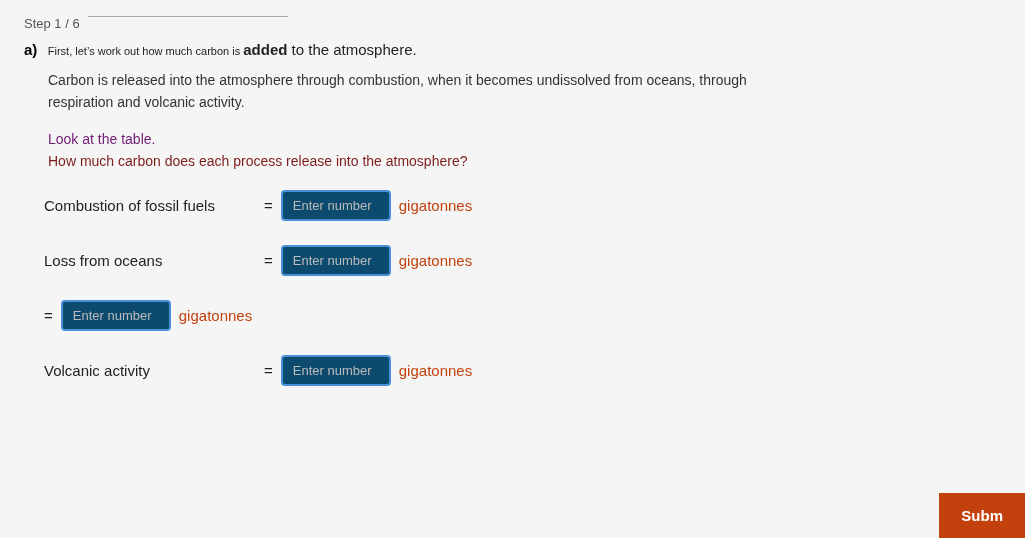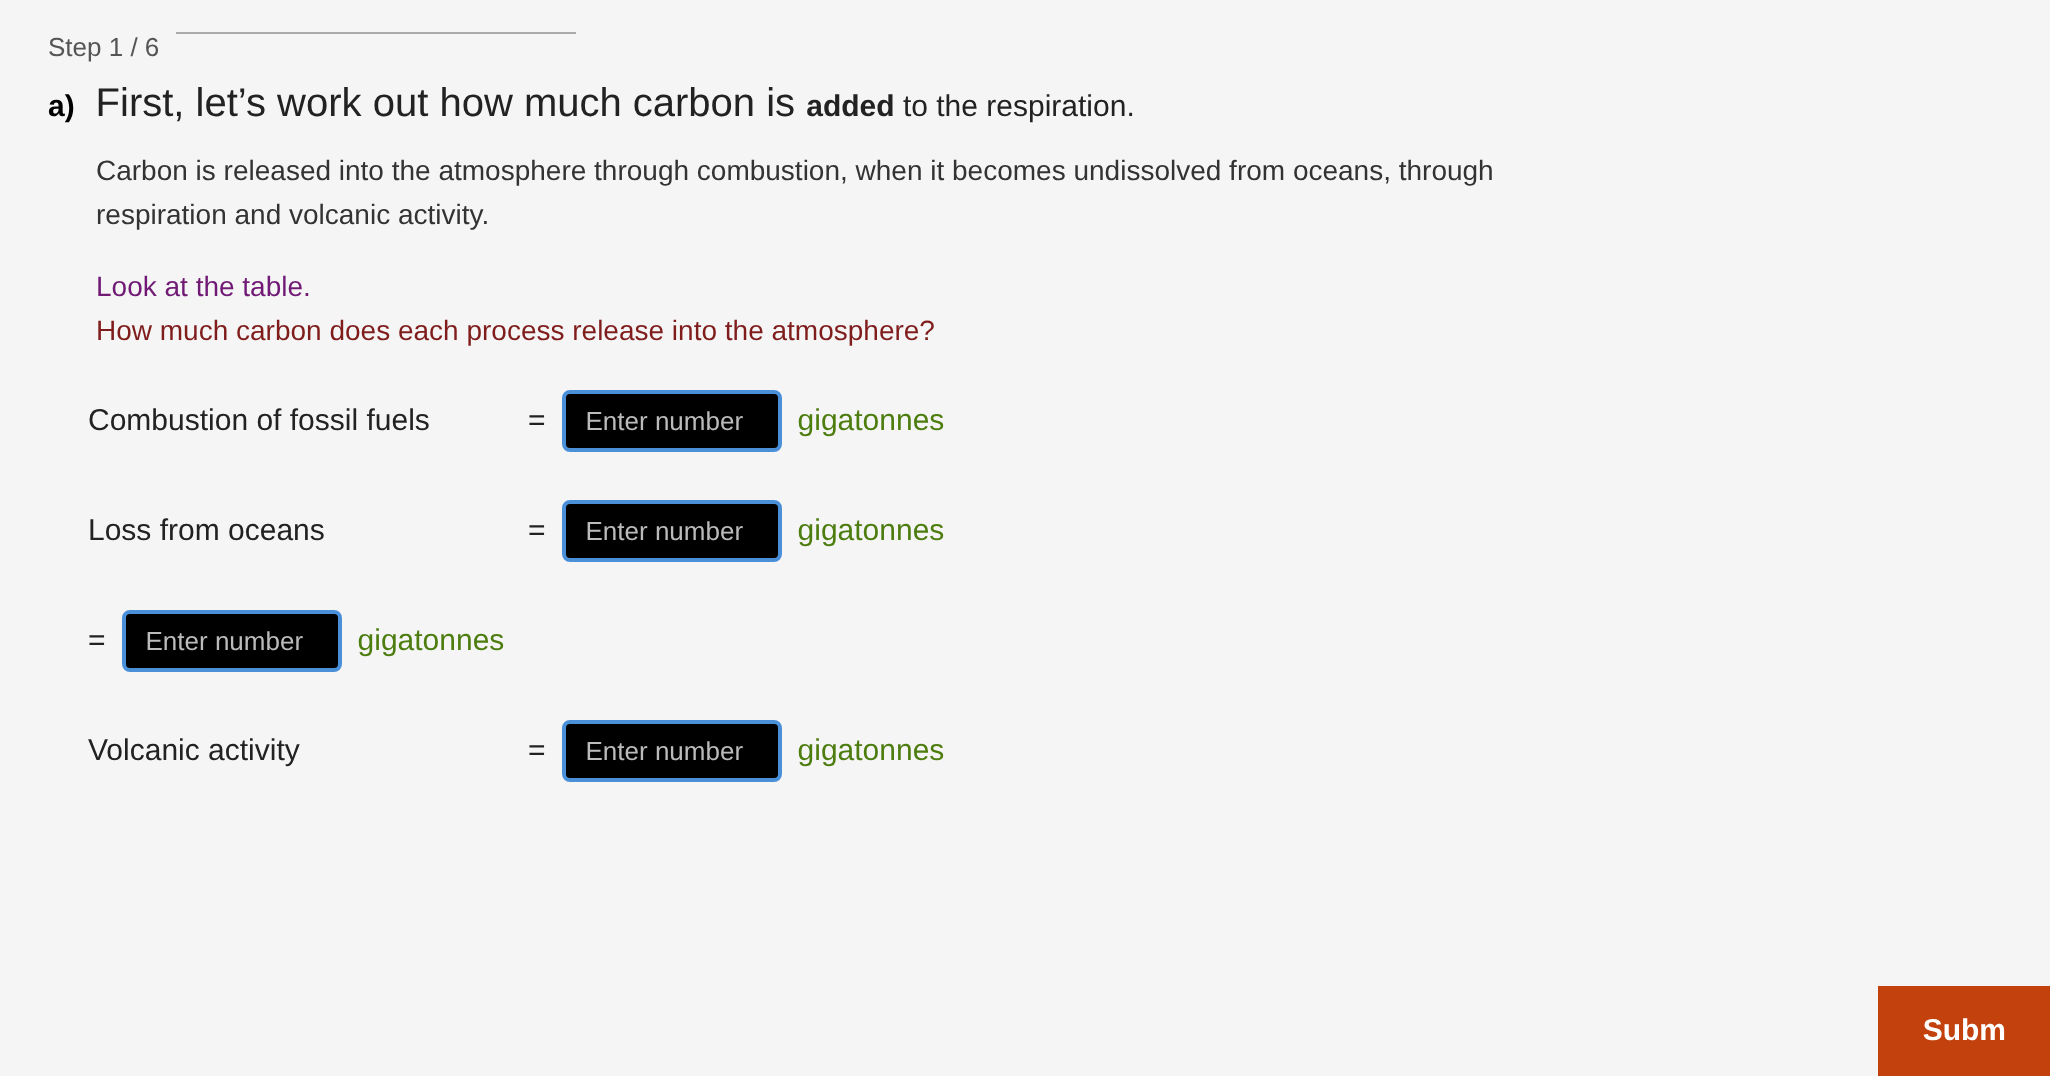--- a/index.html
+++ b/index.html
@@ -67,34 +67,34 @@
       color: #222;
       margin-right: 8px;
     }
 
     .number-input {
       border: 2px solid #4a90d9;
       border-radius: 4px;
       padding: 6px 10px;
       font-size: 13px;
       color: #999;
-      background: #000000;
+      background: #0c4a6e;
       width: 110px;
       outline: none;
       margin-right: 8px;
     }
 
     .number-input::placeholder {
       color: #bbb;
       font-size: 13px;
     }
 
     .unit-label {
       font-size: 15px;
-      color: #4d7c0f;
+      color: #c2410c;
     }
 
     .submit-btn {
       position: absolute;
       bottom: 0;
       right: 0;
       background-color: #c2410c;
       color: white;
       border: none;
       padding: 14px 22px;
@@ -120,21 +120,21 @@
 
 <div class="main-container">
 
   <div class="step-indicator">
     <span>Step 1 / 6</span>
   </div>
 
   <div class="section-a">
     <div style="margin-bottom:10px;">
       <span class="part-a-label">a)</span>
-      <span style="font-size:20px; color:#222;">First, let’s work out how much carbon is </span><strong style="font-size:15px; color:#222;">added</strong><span style="font-size:15px; color:#222;"> to the respiration.</span>
+      <span style="font-size:11px; color:#222;">First, let’s work out how much carbon is </span><strong style="font-size:15px; color:#222;">added</strong><span style="font-size:15px; color:#222;"> to the atmosphere.</span>
     </div>
 
     <div class="description" style="margin-left:24px;">Carbon is released into the atmosphere through combustion, when it becomes undissolved from oceans, through respiration and volcanic activity.</div>
 
     <div style="margin-left:24px; margin-bottom:4px;">
       <span style="font-size:14px; color:#701a75;">Look at the table.</span>
     </div>
     <div style="margin-left:24px; margin-bottom:20px;">
       <span style="font-size:14px; color:#7f1d1d;">How much carbon does each process release into the atmosphere?</span>
     </div>

